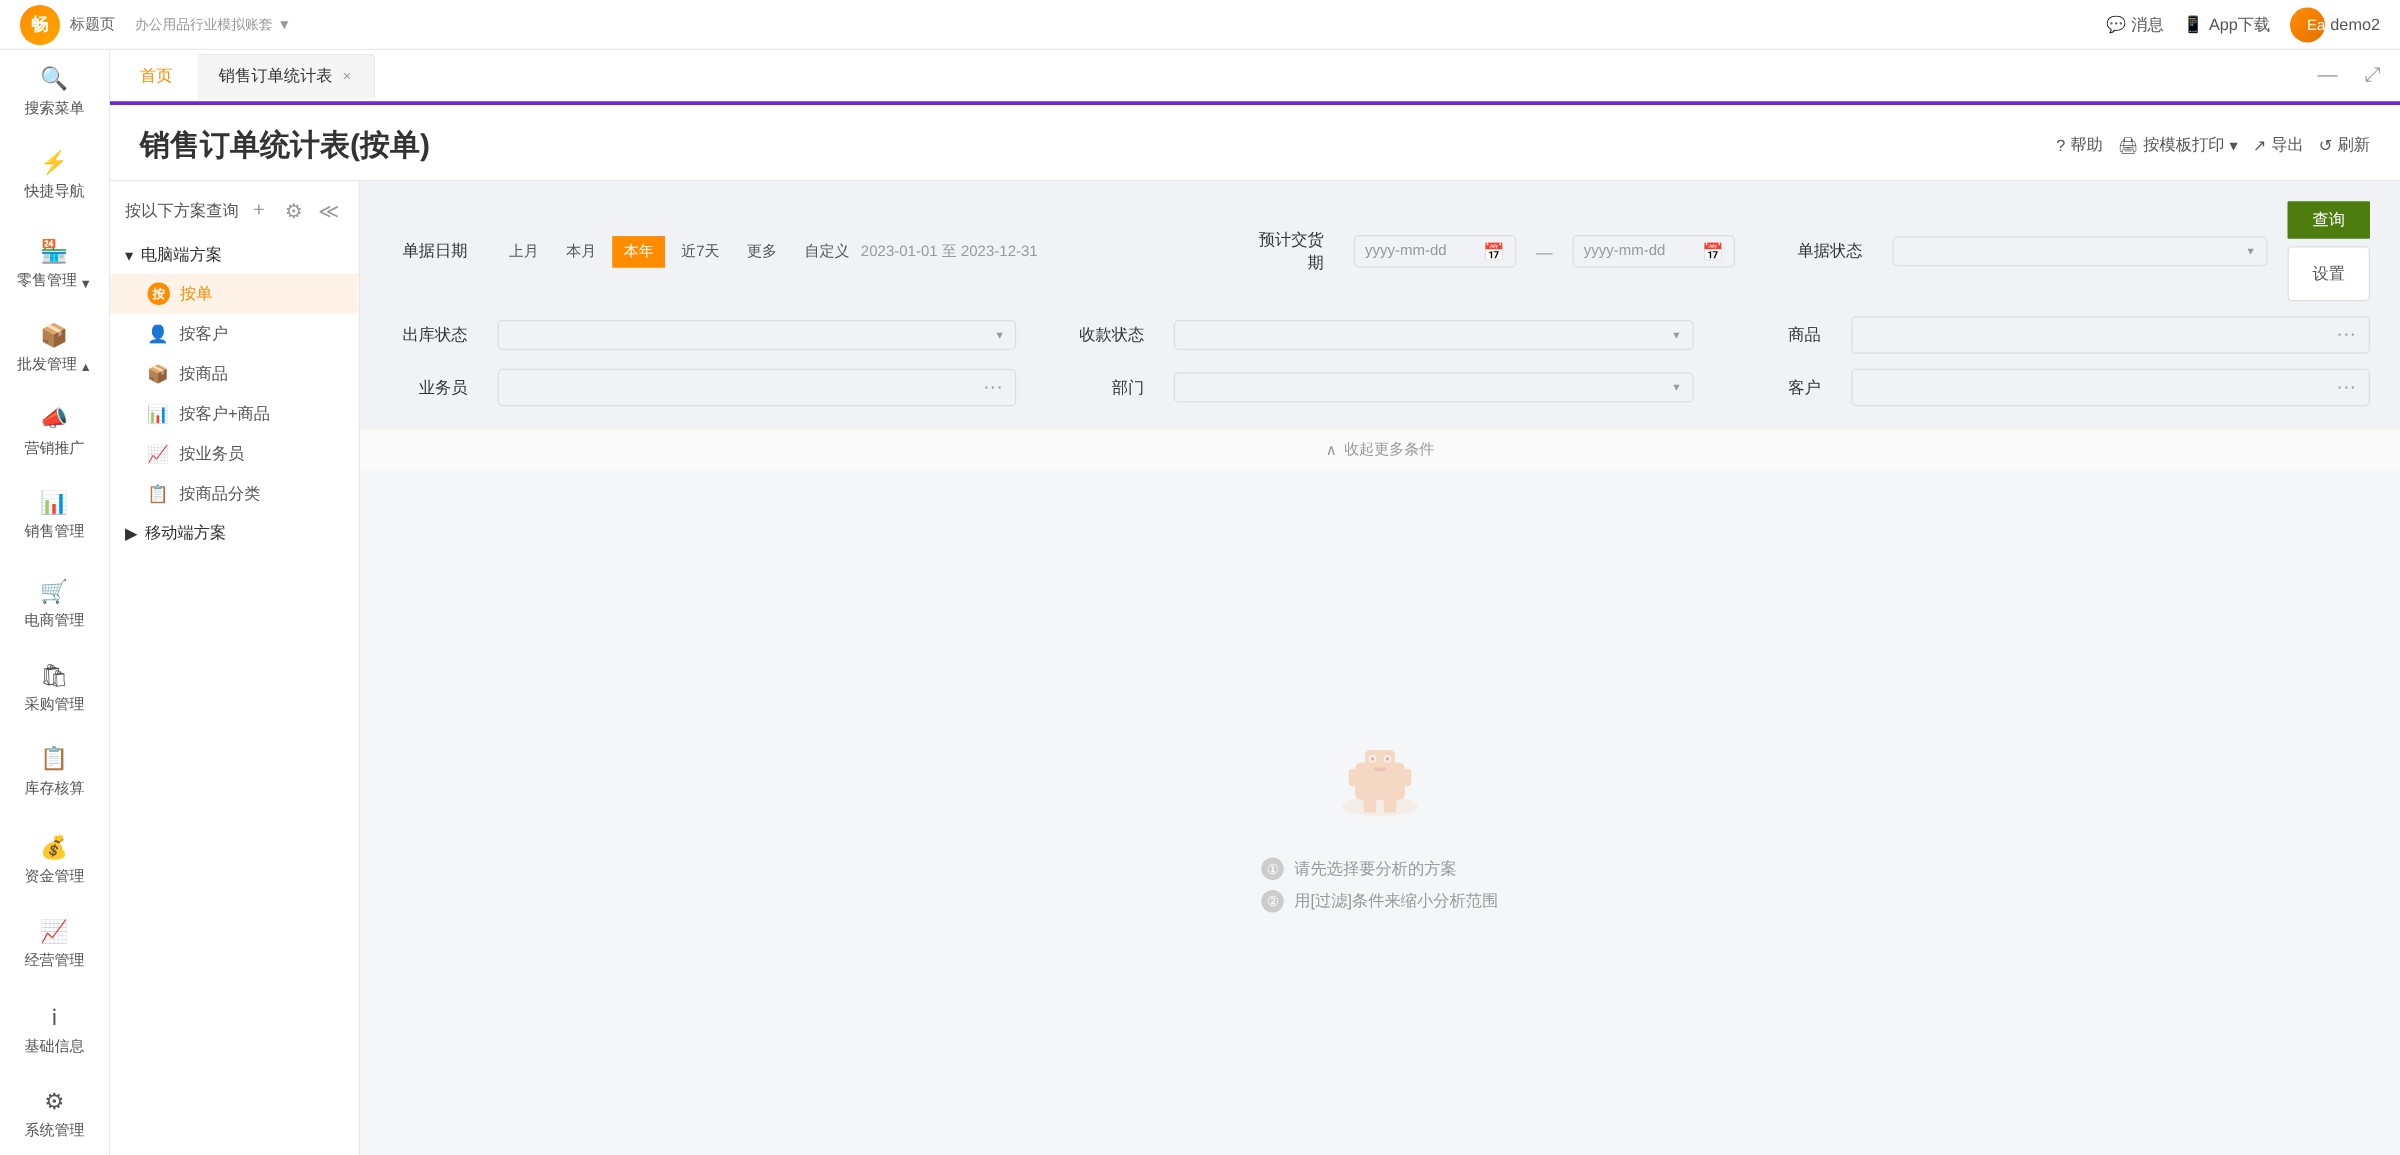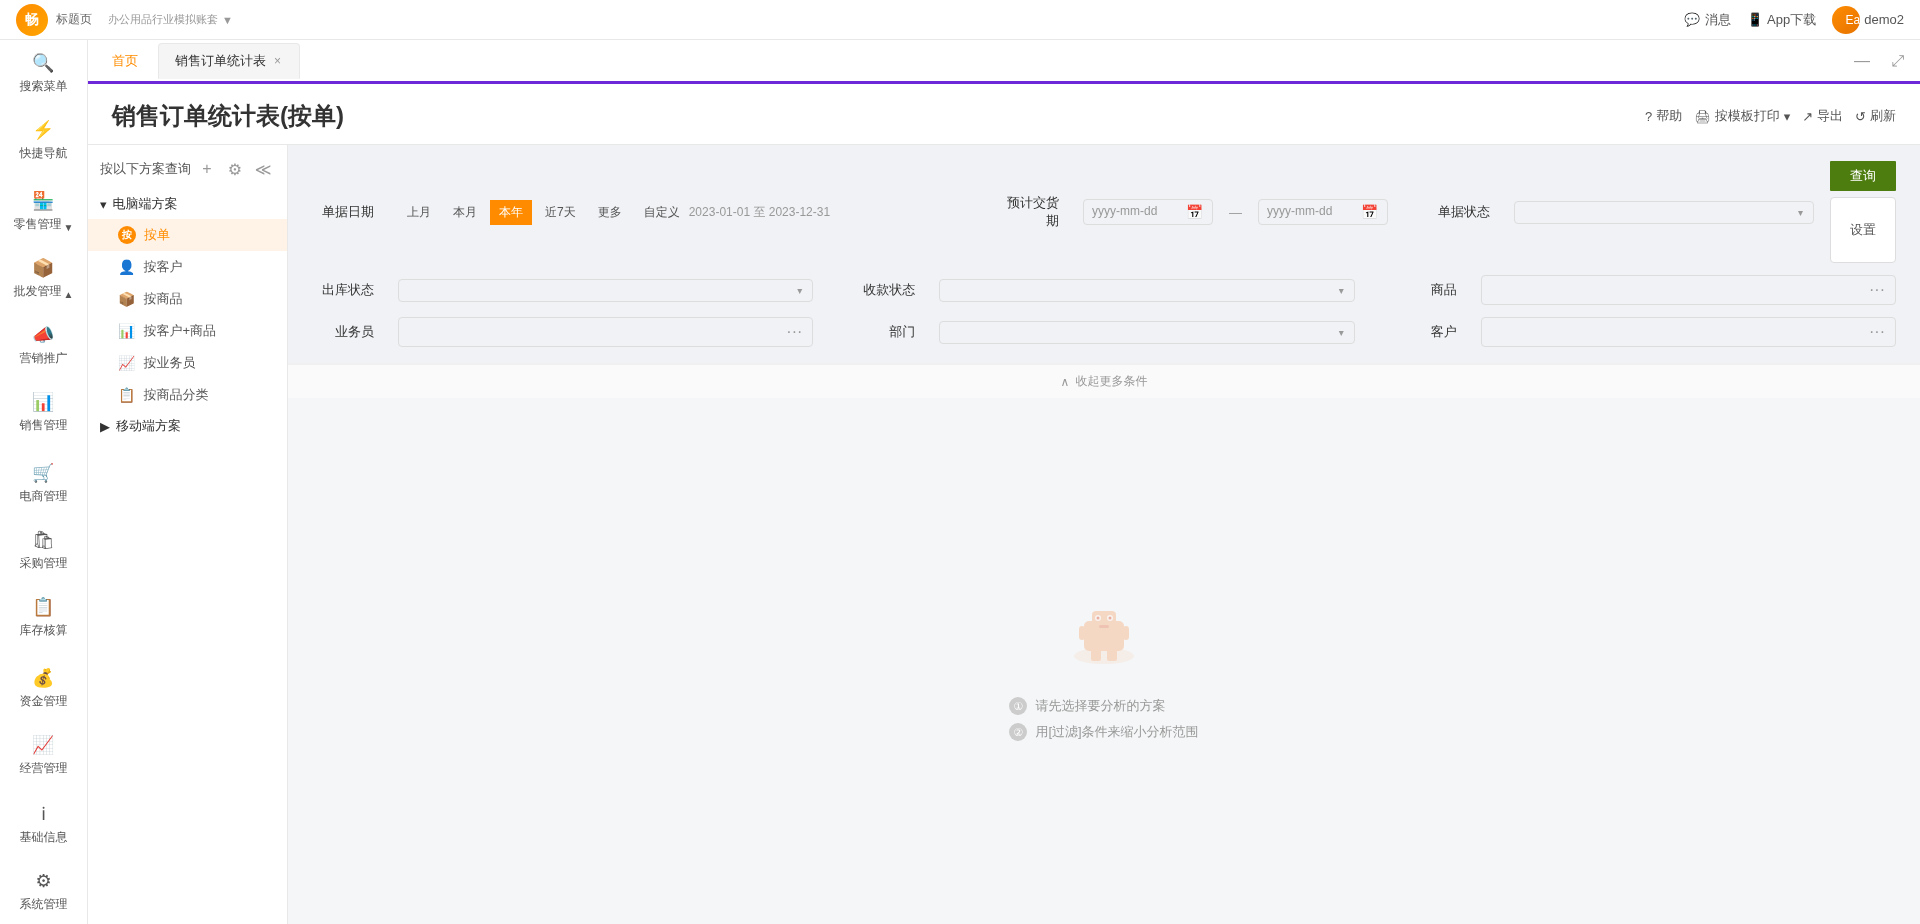--- a/index.html
+++ b/index.html
@@ -84,21 +84,21 @@
     
     .data-area { flex: 1; display: flex; align-items: center; justify-content: center; flex-direction: column; background: #f5f6f7; }
     .empty-state { display: flex; flex-direction: column; align-items: center; gap: 16px; }
     .empty-icon { width: 100px; height: 100px; opacity: 0.6; }
     .empty-tips { display: flex; flex-direction: column; gap: 8px; }
     .empty-tip { display: flex; align-items: center; gap: 8px; color: #999; font-size: 13px; }
     .tip-num { width: 18px; height: 18px; border-radius: 50%; background: #ccc; color: white; display: flex; align-items: center; justify-content: center; font-size: 11px; flex-shrink: 0; }
 
     
     .btn-primary { background: #4d7c0f; color: white; border: none; border-radius: 1px; padding: 6px 20px; font-size: 13px; cursor: pointer; font-family: inherit; }
-    .btn-secondary { background: #fff; color: #555; border: 1px solid #ddd; border-radius: 4px; padding: 23px 16px; font-size: 13px; cursor: pointer; font-family: inherit; }
+    .btn-secondary { background: #fff; color: #555; border: 1px solid #ddd; border-radius: 4px; padding: 12px 16px; font-size: 13px; cursor: pointer; font-family: inherit; }
 
     .query-btn-group { display: flex; flex-direction: column; gap: 6px; }
 
     .icon-calendar { color: #ff8c00; font-size: 14px; cursor: pointer; }
   </style>
 </head>
 <body>
 
 <div class="topbar">
   <div class="topbar-left">

